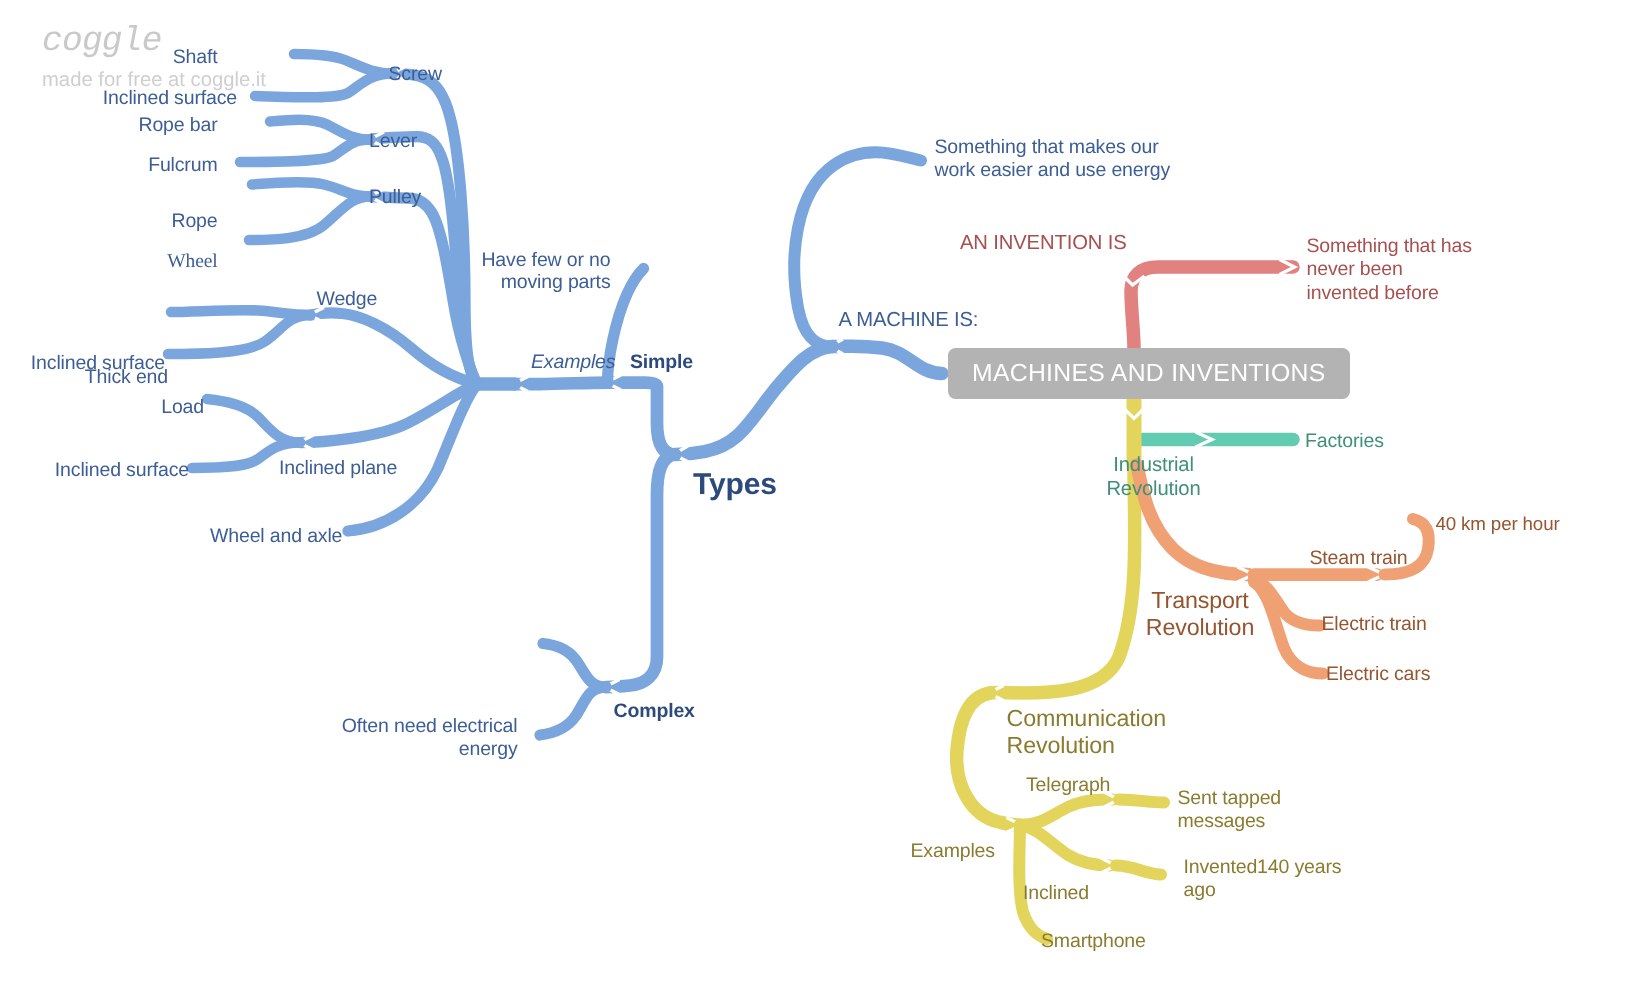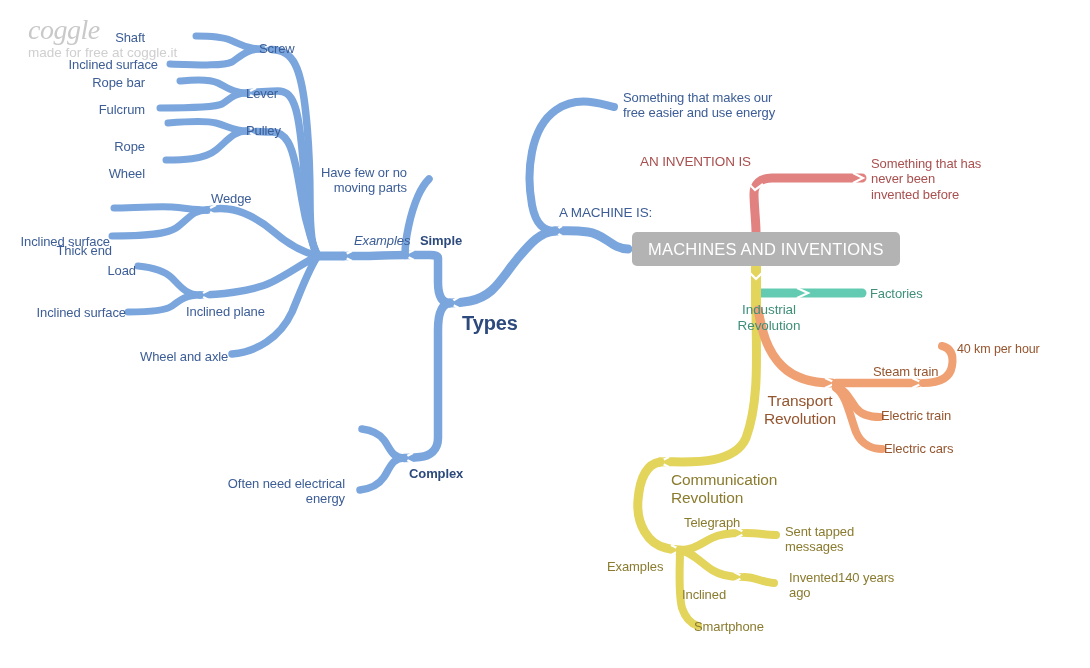--- a/index.html
+++ b/index.html
@@ -29,23 +29,23 @@
     position: absolute;
     line-height: 1.18;
     white-space: pre;
     letter-spacing: -0.1px;
   }
   
   #logo-mark {
     position: absolute;
     left: 28px;
     top: 14px;
-    font-family: Liberation Serif, serif;
+    font-family: Liberation Mono, monospace;
     font-style: italic;
-    font-size: 28px;
+    font-size: 23px;
     color: #c9c9c9;
     letter-spacing: -0.5px;
   }
   #logo-sub {
     position: absolute;
     left: 28px;
     top: 45px;
     font-size: 13.5px;
     color: #cfcfcf;
   }
@@ -197,21 +197,21 @@
 
   <div class="lbl s13 c-blue ar" style="left:60px;  top:30px;  width:85px;">Shaft</div>
   <div class="lbl s13 c-blue ar" style="left:0px;   top:57px;  width:158px;">Inclined surface</div>
   <div class="lbl s13 c-blue" style="left:259px; top:41px;">Screw</div>
 
   <div class="lbl s13 c-blue ar" style="left:40px;  top:75px;  width:105px;">Rope bar</div>
   <div class="lbl s13 c-blue ar" style="left:40px;  top:102px; width:105px;">Fulcrum</div>
   <div class="lbl s13 c-blue" style="left:246px; top:86px;">Lever</div>
 
   <div class="lbl s13 c-blue ar" style="left:60px;  top:139px; width:85px;">Rope</div>
-  <div class="lbl s13 c-blue ar" style="left:60px;  top:166px; width:85px;">Wheel</div>
+  <div class="lbl s13 c-blue ar" style="left:60px;  top:166px; width:85px;font-family:Liberation Serif, serif;">Wheel</div>
   <div class="lbl s13 c-blue" style="left:246px; top:123px;">Pulley</div>
 
   <div class="lbl s13 c-blue ar" style="left:0px;   top:207px; width:112px;margin-top:36px;">Thick end</div>
   <div class="lbl s13 c-blue ar" style="left:0px;   top:234px; width:110px;">Inclined surface</div>
   <div class="lbl s13 c-blue" style="left:211px; top:191px;">Wedge</div>
 
   <div class="lbl s13 c-blue ar" style="left:50px;  top:263px; width:86px;">Load</div>
   <div class="lbl s13 c-blue ar" style="left:14px;  top:305px; width:112px;">Inclined surface</div>
   <div class="lbl s13 c-blue" style="left:186px; top:304px;">Inclined plane</div>
 
@@ -224,21 +224,21 @@
   <div class="lbl s13 c-bluedk bold" style="left:420px; top:233px;">Simple</div>
 
   <div class="lbl s20 c-bluedk bold" style="left:462px; top:312px;">Types</div>
 
   <div class="lbl s13 c-bluedk bold" style="left:409px; top:466px;">Complex</div>
   <div class="lbl s13 c-blue ar" style="left:190px; top:476px; width:155px;">Often need electrical
 energy</div>
 
   <div class="lbl s14 c-blue" style="left:559px; top:205px;">A MACHINE IS:</div>
   <div class="lbl s13 c-blue" style="left:623px; top:90px;">Something that makes our
-free easier and use energy</div>
+work easier and use energy</div>
 
   <div class="lbl s14 c-red" style="left:640px; top:154px;">AN INVENTION IS</div>
   <div class="lbl s13 c-red" style="left:871px; top:156px;">Something that has
 never been
 invented before</div>
 
   <div class="lbl s14 c-teal" style="left:730px; top:302px; text-align:center; width:78px;">Industrial
 Revolution</div>
   <div class="lbl s13 c-teal" style="left:870px; top:286px;">Factories</div>
 

